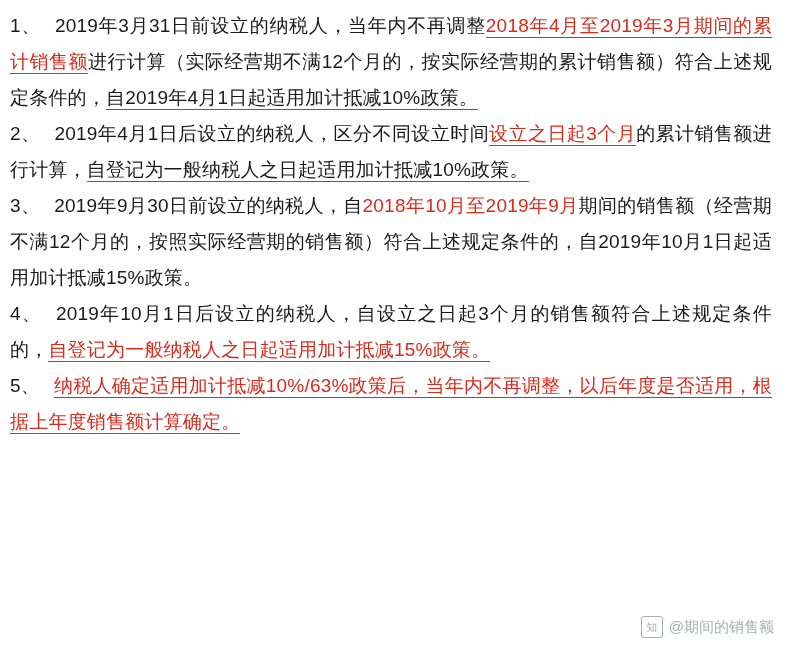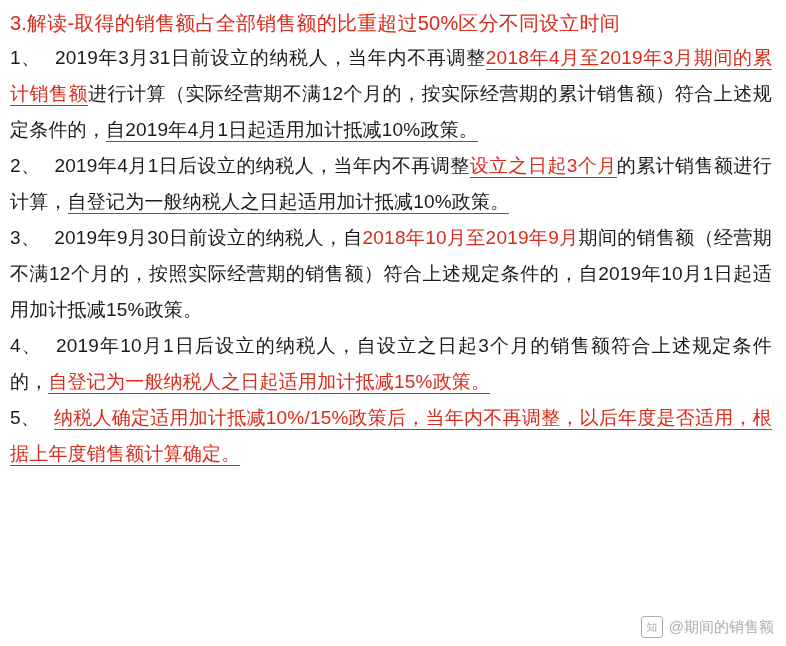--- a/index.html
+++ b/index.html
@@ -71,40 +71,39 @@
     font-size: 11px;
     line-height: 1;
     color: #9aa0a6;
   }
 </style>
 </head>
 <body>
 
 <div class="page">
 
-  <div class="title">3.解读-取得的销售额占全部销售额的比重超过50%区分不同设立时间</div>
 
   <p class="para">
     <span>1、</span><span class="sp"></span><span>2019年3月31日前设立的纳税人，当年内不再调整</span><span class="red u-red">2018年4月至2019年3月期间的累计销售额</span><span>进行计算（实际经营期不满12个月的，按实际经营期的累计销售额）符合上述规定条件的，</span><span class="u-red">自2019年4月1日起适用加计抵减10%政策。</span>
   </p>
 
   <p class="para">
-    <span>2、</span><span class="sp"></span><span>2019年4月1日后设立的纳税人，当年内不再调整</span><span class="red u-red">设立之日起3个月</span><span>的累计销售额进行计算，</span><span class="u-red">自登记为一般纳税人之日起适用加计抵减10%政策。</span>
+    <span>2、</span><span class="sp"></span><span>2019年4月1日后设立的纳税人，区分不同设立时间</span><span class="red u-red">设立之日起3个月</span><span>的累计销售额进行计算，</span><span class="u-red">自登记为一般纳税人之日起适用加计抵减10%政策。</span>
   </p>
 
   <p class="para">
     <span>3、</span><span class="sp"></span><span>2019年9月30日前设立的纳税人，自</span><span class="red">2018年10月至2019年9月</span><span>期间的销售额（经营期不满12个月的，按照实际经营期的销售额）符合上述规定条件的，自2019年10月1日起适用加计抵减15%政策。</span>
   </p>
 
   <p class="para">
     <span>4、</span><span class="sp"></span><span>2019年10月1日后设立的纳税人，自设立之日起3个月的销售额符合上述规定条件的，</span><span class="red u-red">自登记为一般纳税人之日起适用加计抵减15%政策。</span>
   </p>
 
   <p class="para">
-    <span>5、</span><span class="sp"></span><span class="red u-red">纳税人确定适用加计抵减10%/15%政策后，当年内不再调整，以后年度是否适用，根据上年度销售额计算确定。</span>
+    <span>5、</span><span class="sp"></span><span class="red u-red">纳税人确定适用加计抵减10%/63%政策后，当年内不再调整，以后年度是否适用，根据上年度销售额计算确定。</span>
   </p>
 
   <div class="watermark">
     <span class="wm-logo">知</span>
     <span>@期间的销售额</span>
   </div>
 
 </div>
 
 </body></html>

